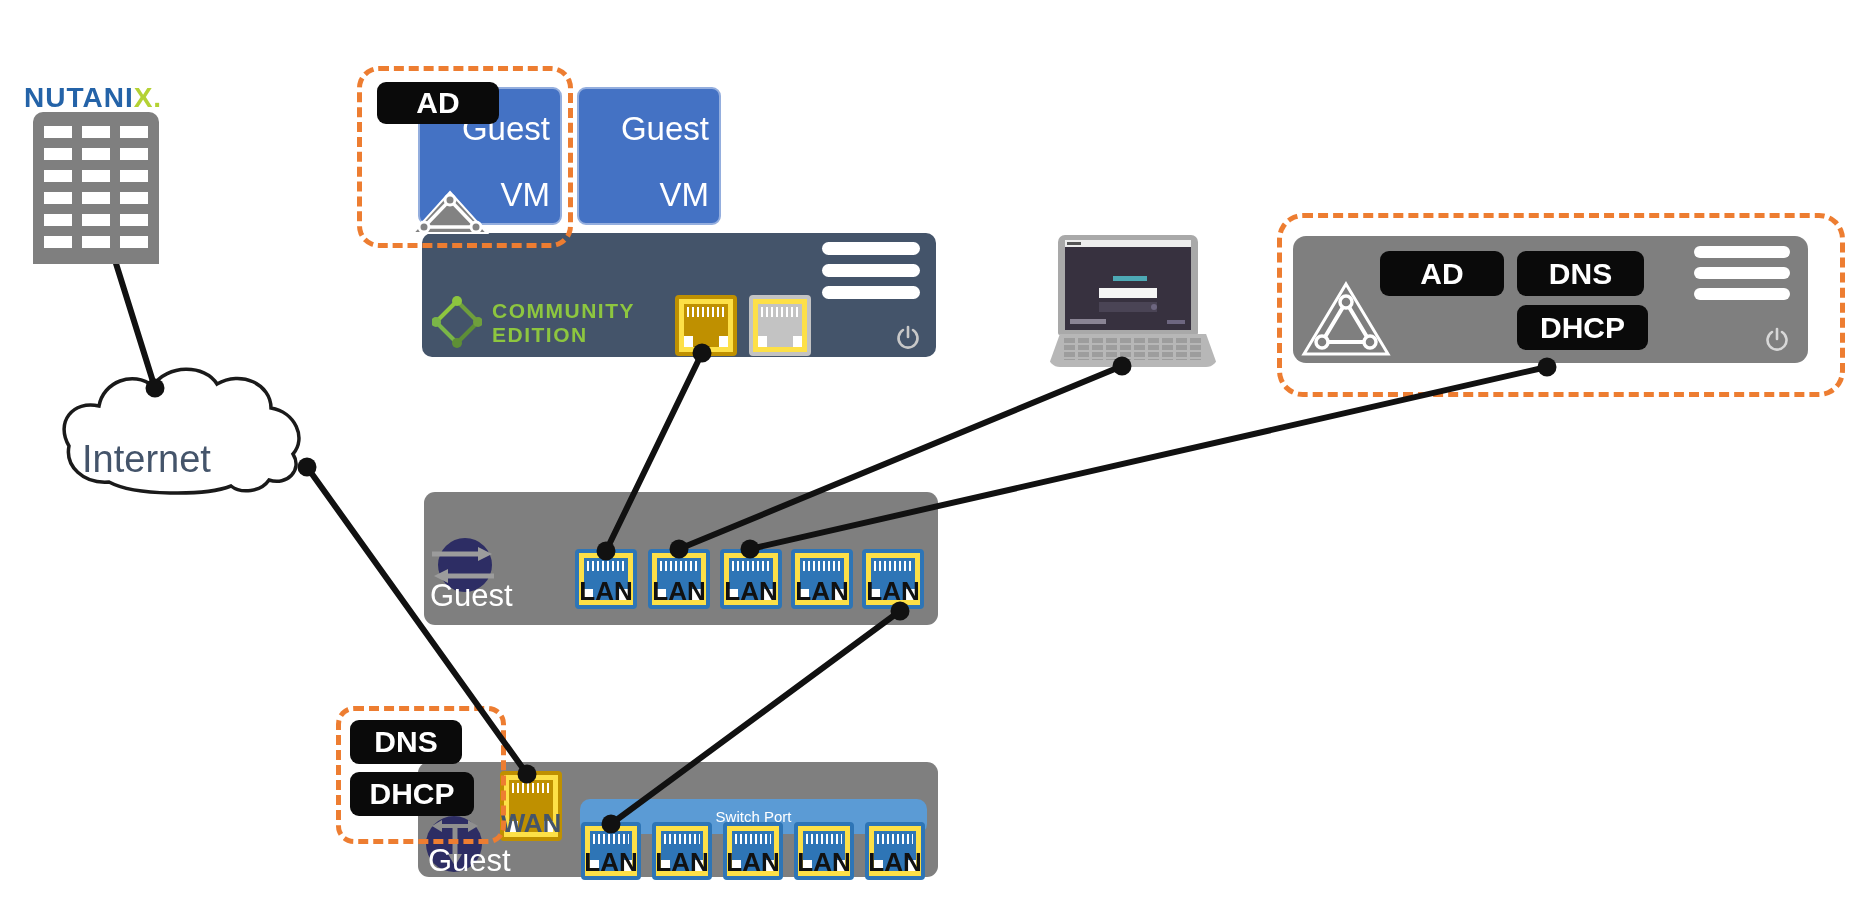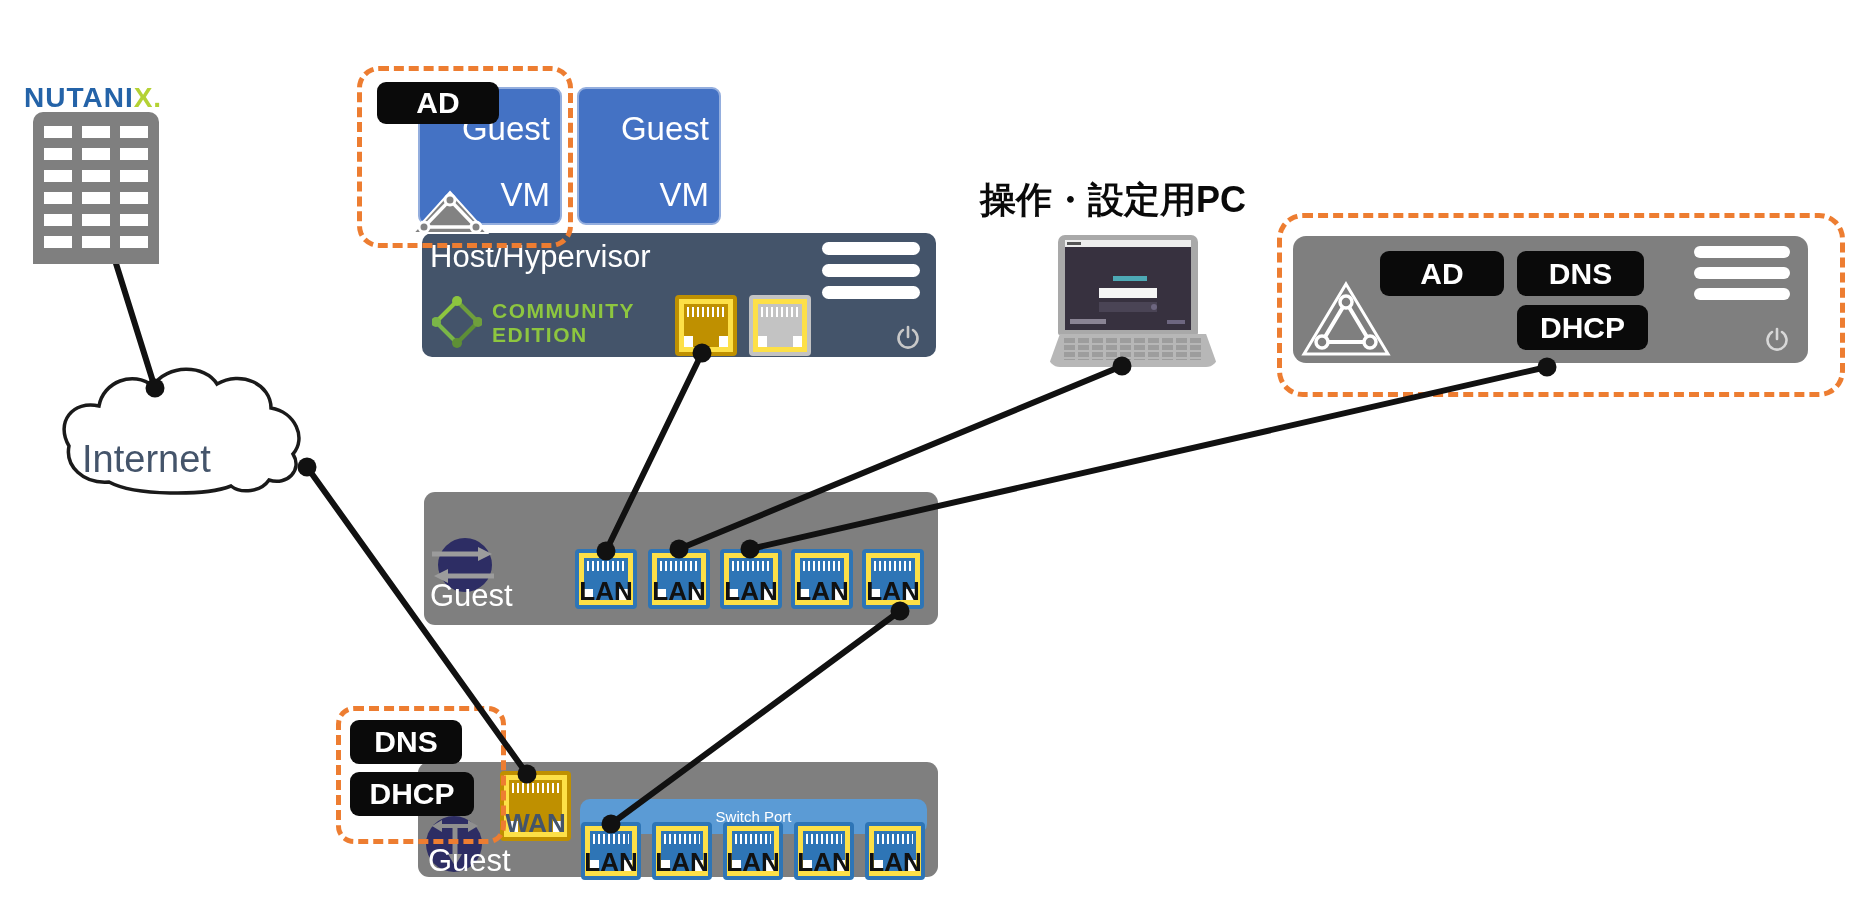--- a/index.html
+++ b/index.html
@@ -93,21 +93,20 @@
     <circle cx="67" cy="37" r="5" fill="#828282" stroke="#fff" stroke-width="3"></circle>
   </svg>
 
   <div class="vm" style="left:577px;top:87px;width:130px;height:128px;">
     <span>Guest</span>
     <span>VM</span>
   </div>
 
 
   <div class="slate" style="left:422px;top:233px;width:514px;height:124px;"></div>
-  <div class="abs whitetext" style="left:430px;top:239px;font-size:31px;">Host/Hypervisor</div>
   <svg class="abs" style="left:432px;top:296px;" width="50" height="52" viewBox="0 0 50 52">
     <line x1="25" y1="5" x2="46" y2="26" stroke="#6f9f3c" stroke-width="4"></line>
     <line x1="46" y1="26" x2="25" y2="47" stroke="#5e8f36" stroke-width="4"></line>
     <line x1="25" y1="47" x2="4" y2="26" stroke="#7ab648" stroke-width="4"></line>
     <line x1="4" y1="26" x2="25" y2="5" stroke="#8dc63f" stroke-width="4"></line>
     <circle cx="25" cy="5" r="5" fill="#8dc63f"></circle>
       <circle cx="46" cy="26" r="5" fill="#6f9f3c"></circle>
     <circle cx="25" cy="47" r="5" fill="#5e8f36"></circle>
       <circle cx="4" cy="26" r="5" fill="#7ab648"></circle>
   </svg>
@@ -130,21 +129,20 @@
       </div>
   </div>
   <div class="burgerbar" style="left:822px;top:242px;width:98px;"></div>
   <div class="burgerbar" style="left:822px;top:264px;width:98px;"></div>
   <div class="burgerbar" style="left:822px;top:286px;width:98px;"></div>
   <svg class="abs" style="left:894px;top:324px;" width="28" height="28" viewBox="0 0 28 28">
     <path d="M9 6 A 9.5 9.5 0 1 0 19 6" fill="none" stroke="#c8c8c8" stroke-width="2.6" stroke-linecap="round"></path>
     <line x1="14" y1="3" x2="14" y2="13" stroke="#c8c8c8" stroke-width="2.6" stroke-linecap="round"></line>
   </svg>
 
-  <div class="abs" style="left:980px;top:176px;font-size:36px;font-weight:700;color:#0a0a0a;">操作・設定用PC</div>
   <div class="abs" style="left:1040px;top:230px;width:186px;height:140px;z-index:4;">
     <div class="bez">
       <div class="scr">
         <div style="position:absolute;top:0;left:0;right:0;height:7px;background:#ededed;"></div>
         <div style="position:absolute;top:2px;left:2px;width:14px;height:3px;background:#555;"></div>
         <div style="position:absolute;left:48px;top:36px;width:34px;height:5px;background:#4da9b5;"></div>
         <div style="position:absolute;left:34px;top:48px;width:58px;height:10px;background:#f5f5f5;"></div>
         <div style="position:absolute;left:34px;top:62px;width:58px;height:10px;background:#4a4455;"></div>
         <div style="position:absolute;left:86px;top:64px;width:6px;height:6px;border-radius:3px;background:#6d6680;"></div>
         <div style="position:absolute;left:5px;bottom:6px;width:36px;height:5px;background:#8a8494;"></div>
@@ -243,21 +241,21 @@
   <div class="grayblock" style="left:418px;top:762px;width:520px;height:115px;"></div>
   <div class="abs" style="left:426px;top:816px;width:56px;height:56px;border-radius:28px;background:#2d2d64;"></div>
   <svg class="abs" style="left:428px;top:818px;" width="60" height="52" viewBox="0 0 60 52">
     <line x1="14" y1="8" x2="40" y2="8" stroke="#8f8f8f" stroke-width="4"></line>
     <polygon points="14,2 4,8 14,14" fill="#8f8f8f"></polygon>
     <polygon points="40,2 50,8 40,14" fill="#8f8f8f"></polygon>
     <line x1="27" y1="10" x2="27" y2="36" stroke="#8f8f8f" stroke-width="5"></line>
     <polygon points="20,36 27,48 34,36" fill="#8f8f8f"></polygon>
   </svg>
   <div class="abs whitetext" style="left:428px;top:843px;font-size:31px;z-index:2;">Guest</div>
-  <div class="rjport" style="--c:#bf9000;left:500px;top:771px;width:54px;height:62px;padding-left:9px;">
+  <div class="rjport" style="--c:#bf9000;left:500px;top:771px;width:54px;height:62px;">
     <div class="jack">
         <div class="pins"></div>
         <div class="n1"></div>
         <div class="n2"></div>
       </div>
     <span class="plabel" style="color:#44546a;">WAN</span>
   </div>
   <div class="abs" style="left:580px;top:799px;width:347px;height:35px;background:#5b9bd5;border-radius:10px;
               display:flex;align-items:center;justify-content:center;color:#fff;font-size:15px;">
     <span>Switch Port</span>

